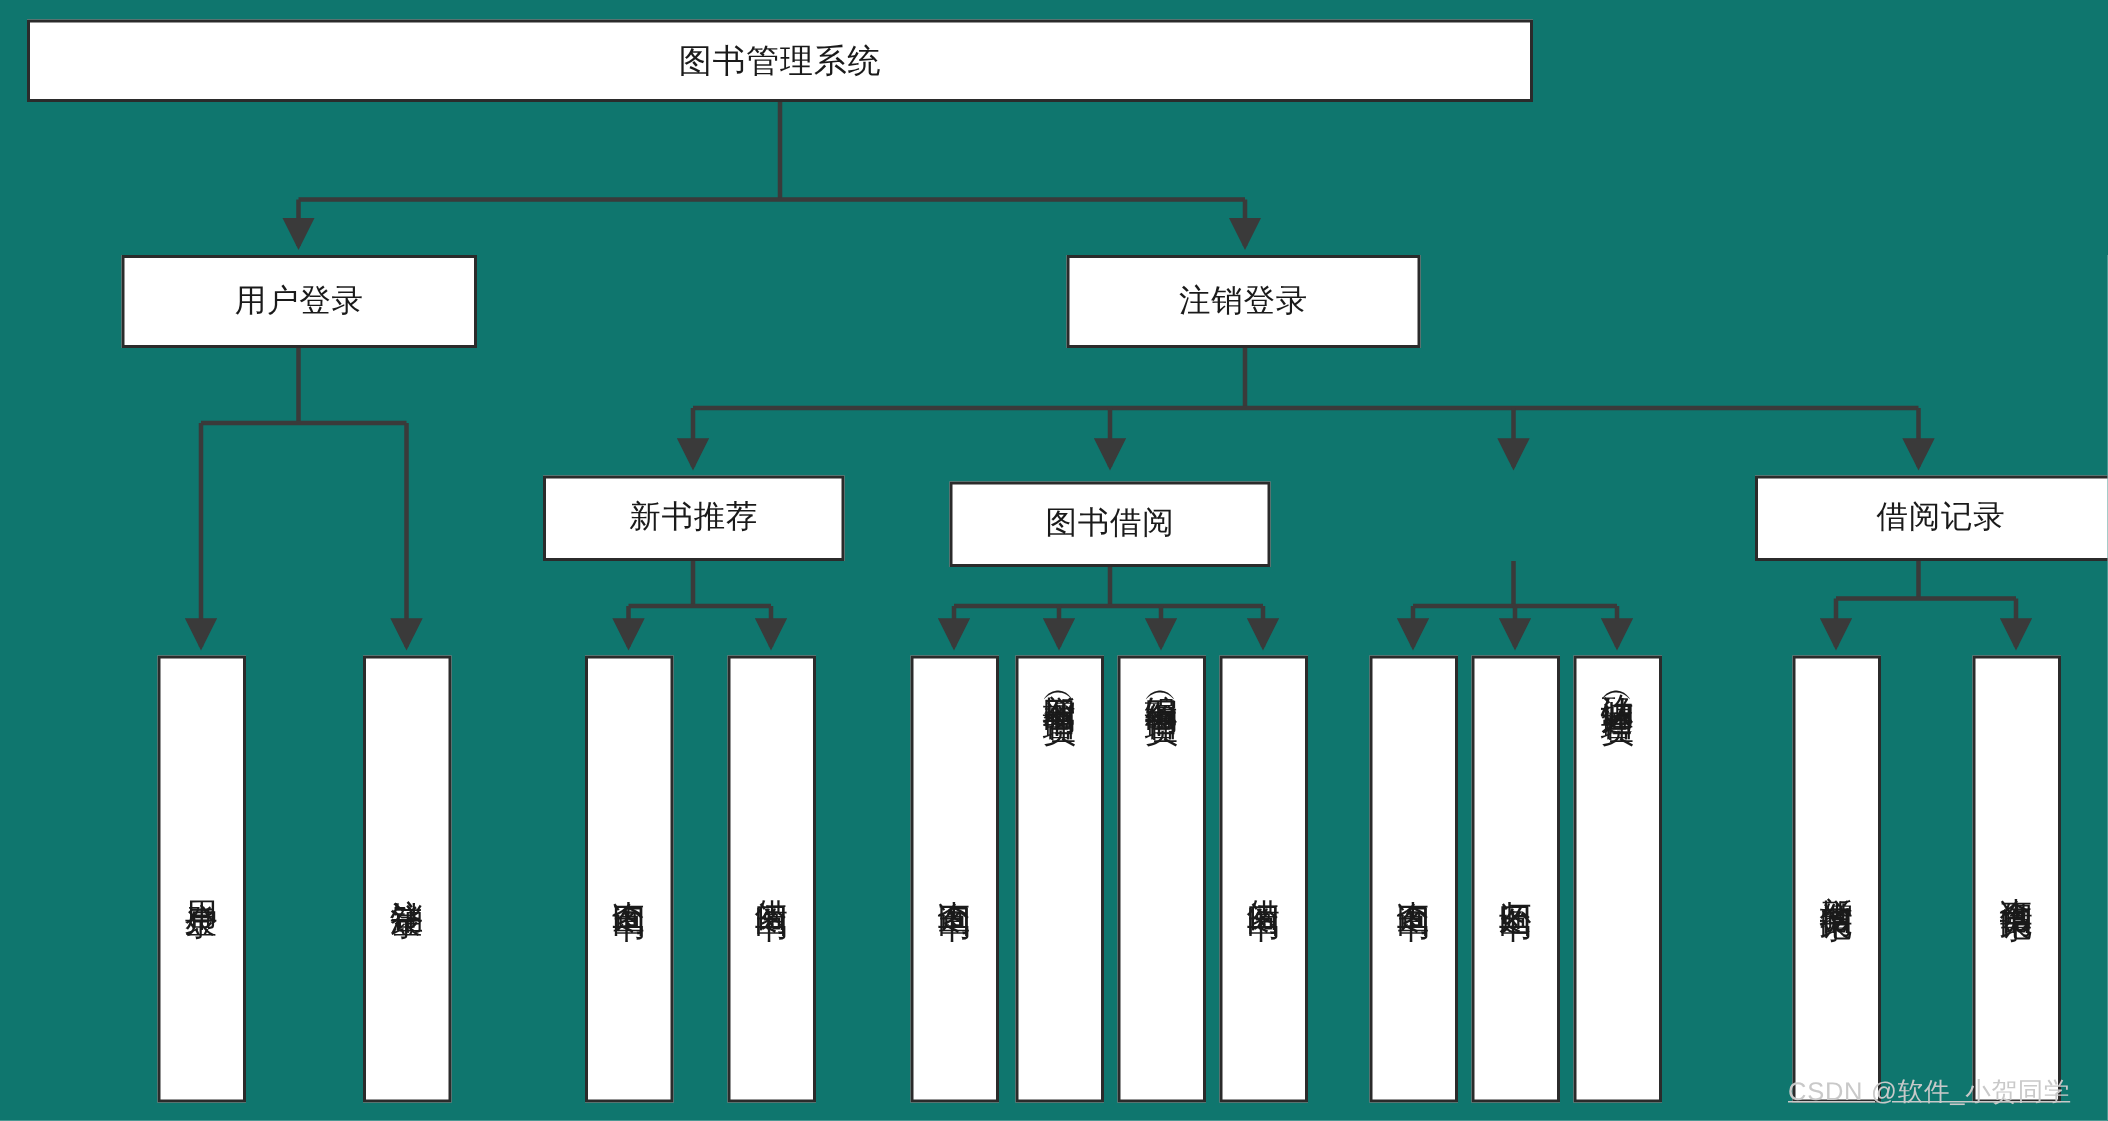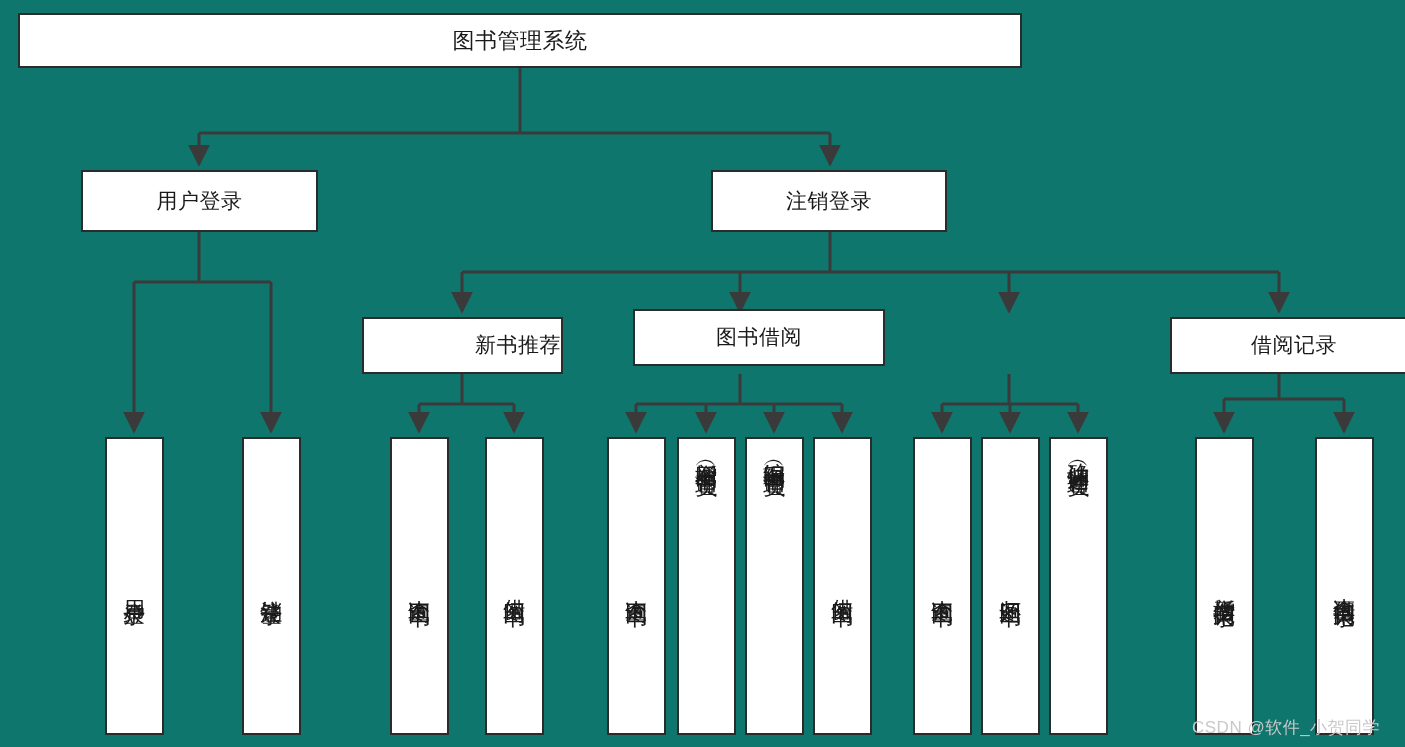--- a/index.html
+++ b/index.html
@@ -131,24 +131,24 @@
     <span class="label">图书管理系统</span>
   </div>
 
   <div class="node h" style="left:81px; top:170px; width:237px; height:62px;">
     <span class="label">用户登录</span>
   </div>
   <div class="node h" style="left:711px; top:170px; width:236px; height:62px;">
     <span class="label">注销登录</span>
   </div>
 
-  <div class="node h" style="left:362px; top:317px; width:201px; height:57px;justify-content:flex-end;">
+  <div class="node h" style="left:362px; top:317px; width:201px; height:57px;">
     <span class="label">新书推荐</span>
   </div>
-  <div class="node h" style="left:633px; top:309px; width:252px; height:57px;">
+  <div class="node h" style="left:633px; top:321px; width:214px; height:57px;">
     <span class="label">图书借阅</span>
   </div>
   <div class="node h" style="left:1170px; top:317px; width:248px; height:57px;">
     <span class="label">借阅记录</span>
   </div>
 
   <div class="node v mid" style="left:105px; top:437px; width:59px; height:298px;">
     <span class="label">用户登录</span>
   </div>
   <div class="node v mid" style="left:242px; top:437px; width:59px; height:298px;">
@@ -185,15 +185,15 @@
     <span class="label">确认归还（管理员）</span>
   </div>
 
   <div class="node v mid" style="left:1195px; top:437px; width:59px; height:298px;">
     <span class="label">新增借阅记录</span>
   </div>
   <div class="node v mid" style="left:1315px; top:437px; width:59px; height:298px;">
     <span class="label">查询借阅记录</span>
   </div>
 
-  <div class="watermark" style="left:1192px; top:716px;">CSDN @软件_小贺同学</div>
+  <div class="watermark" style="left:1192px; top:716px;text-decoration:underline;">CSDN @软件_小贺同学</div>
 
 </div>
 
 </body></html>

